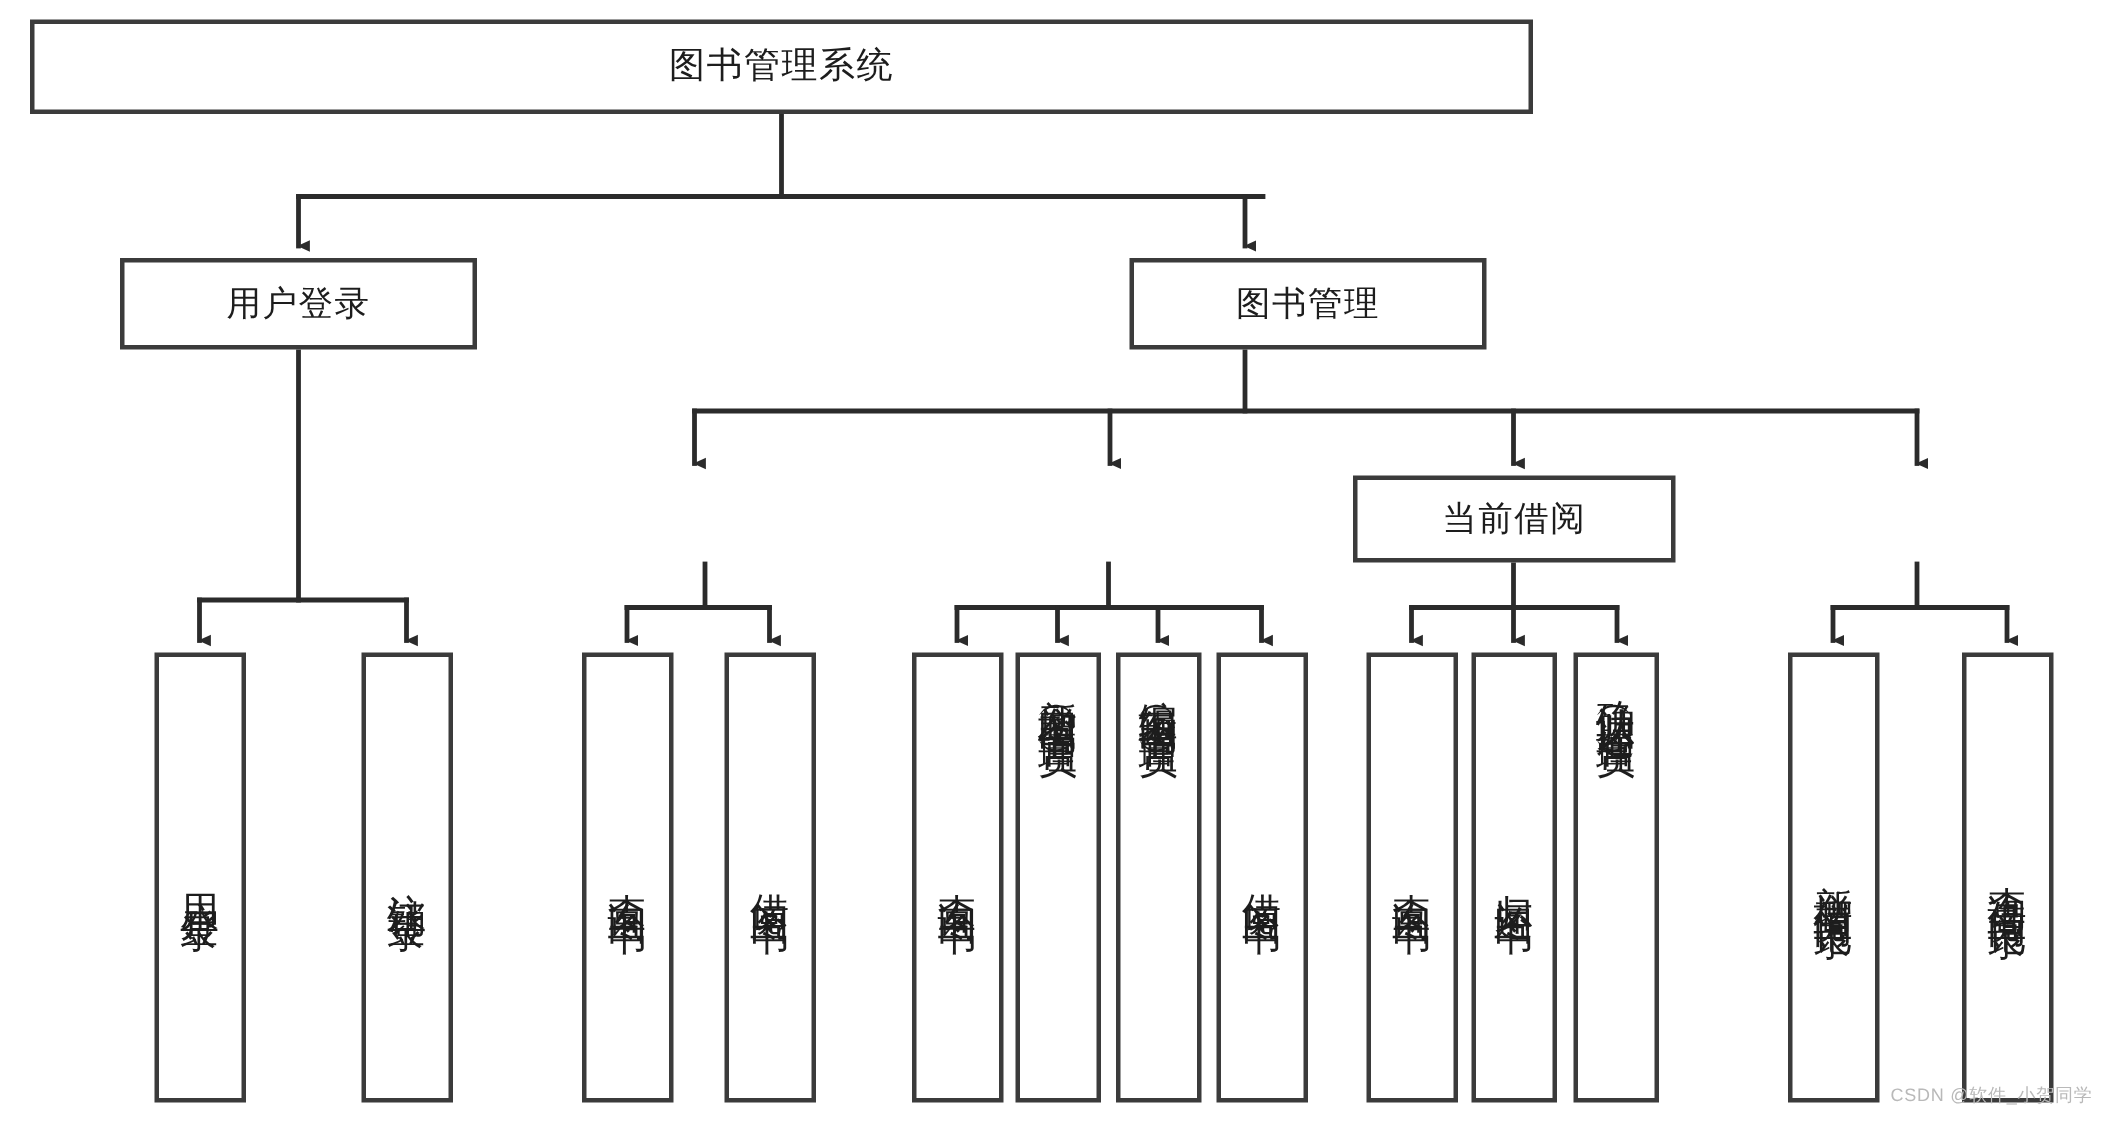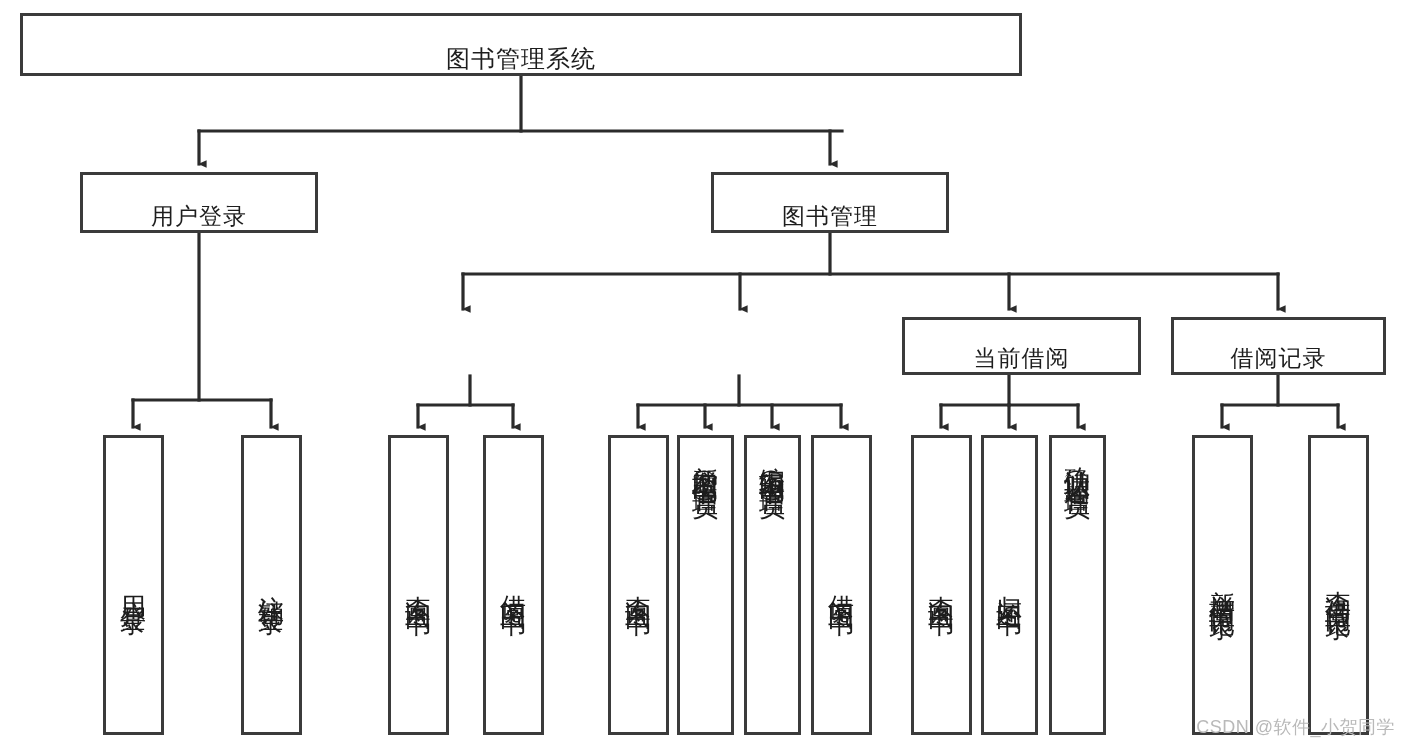--- a/index.html
+++ b/index.html
@@ -25,21 +25,21 @@
     width: 1405px;
     height: 747px;
     pointer-events: none;
   }
   .node {
     position: absolute;
     box-sizing: border-box;
     background: #ffffff;
     border: 3px solid #3b3b3b;
     display: flex;
-    align-items: flex-end;
+    align-items: center;
     justify-content: center;
     color: #1d1d1d;
     z-index: 2;
   }
   .node .label {
     display: block;
     text-align: center;
     line-height: 1.18;
     white-space: pre;
   }
@@ -69,21 +69,21 @@
     letter-spacing: 4px;
   }
   .node.v.center {
     align-items: center;
     padding-top: 0;
   }
   #watermark {
     position: absolute;
     right: 10px;
     bottom: 8px;
-    font-size: 18px;
+    font-size: 12px;
     color: #b9b9b9;
     letter-spacing: 0.5px;
     z-index: 5;
     white-space: nowrap;
     font-family: "Liberation Sans", "DejaVu Sans", sans-serif;
   }
 </style>
 </head>
 <body>
 
@@ -140,33 +140,30 @@
   </svg>
 
   <div class="node root h" style="left:20px; top:13px; width:1002px; height:63px;">
     <span class="label">图书管理系统</span>
   </div>
 
   <div class="node h" style="left:80px; top:172px; width:238px; height:61px;">
     <span class="label">用户登录</span>
   </div>
 
-  <div class="node h" style="left:711px; top:172px; width:238px; height:61px;">
+  <div class="node h" style="left:753px; top:172px; width:238px; height:61px;">
     <span class="label">图书管理</span>
   </div>
 
 
 
-  <div class="node h" style="left:902px; top:317px; width:239px; height:58px;">
+  <div class="node h" style="left:902px; top:317px; width:215px; height:58px;">
     <span class="label">当前借阅</span>
   </div>
 
-  <div class="node h" style="left:1171px; top:317px; width:215px; height:58px;">
-    <span class="label">借阅记录</span>
-  </div>
 
   <div class="node v center" style="left:103px; top:435px; width:61px; height:300px;">
     <span class="label">用户登录</span>
   </div>
 
   <div class="node v center" style="left:241px; top:435px; width:61px; height:300px;">
     <span class="label">注销登录</span>
   </div>
 
   <div class="node v center" style="left:388px; top:435px; width:61px; height:300px;">

